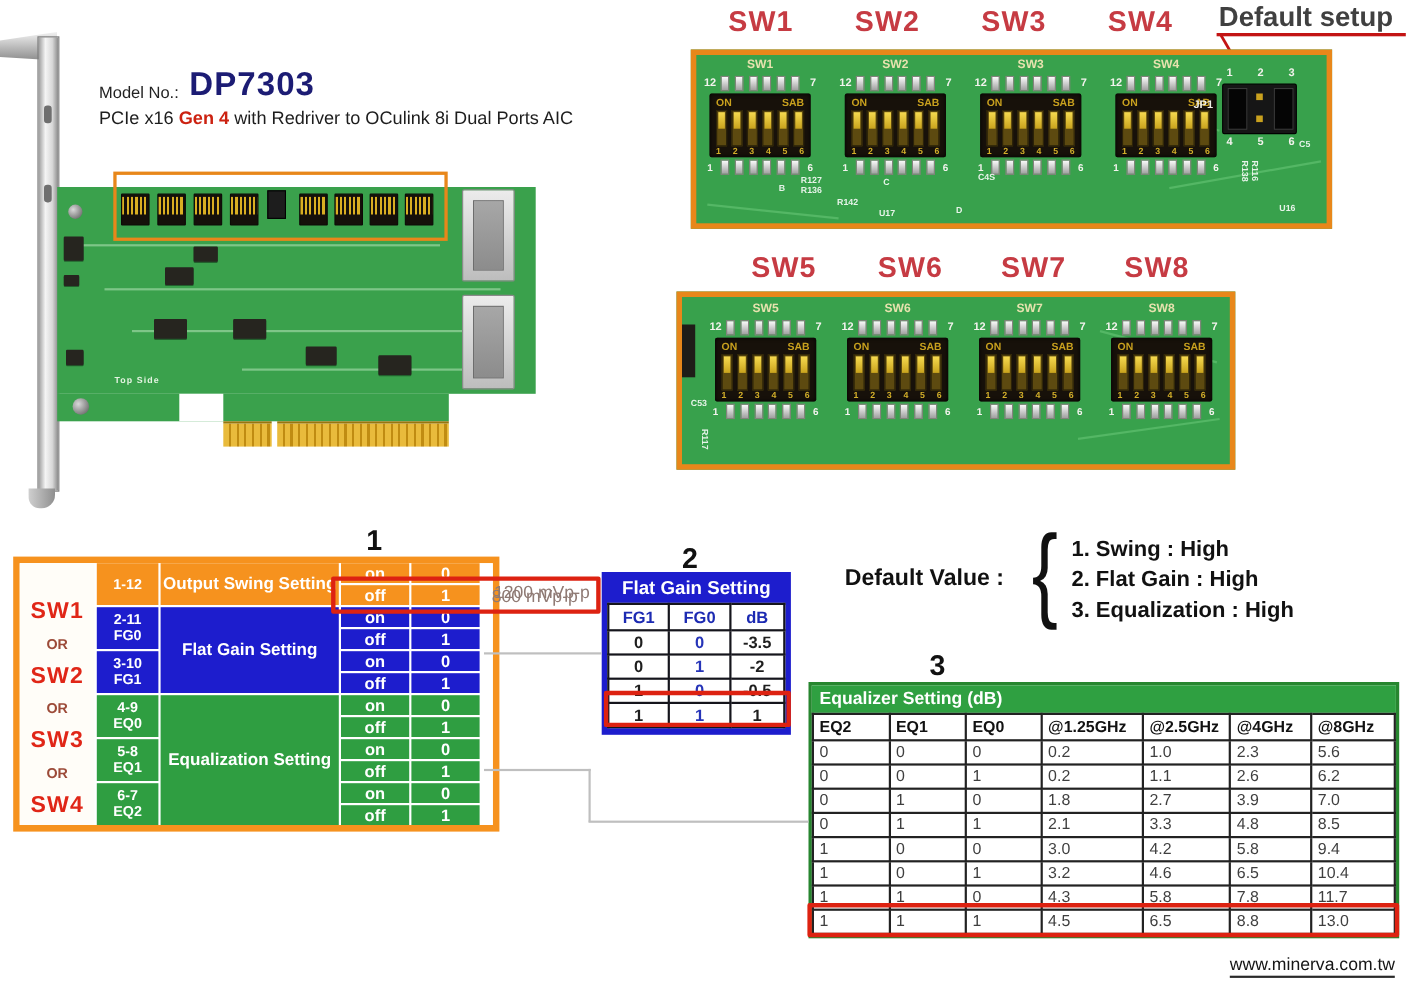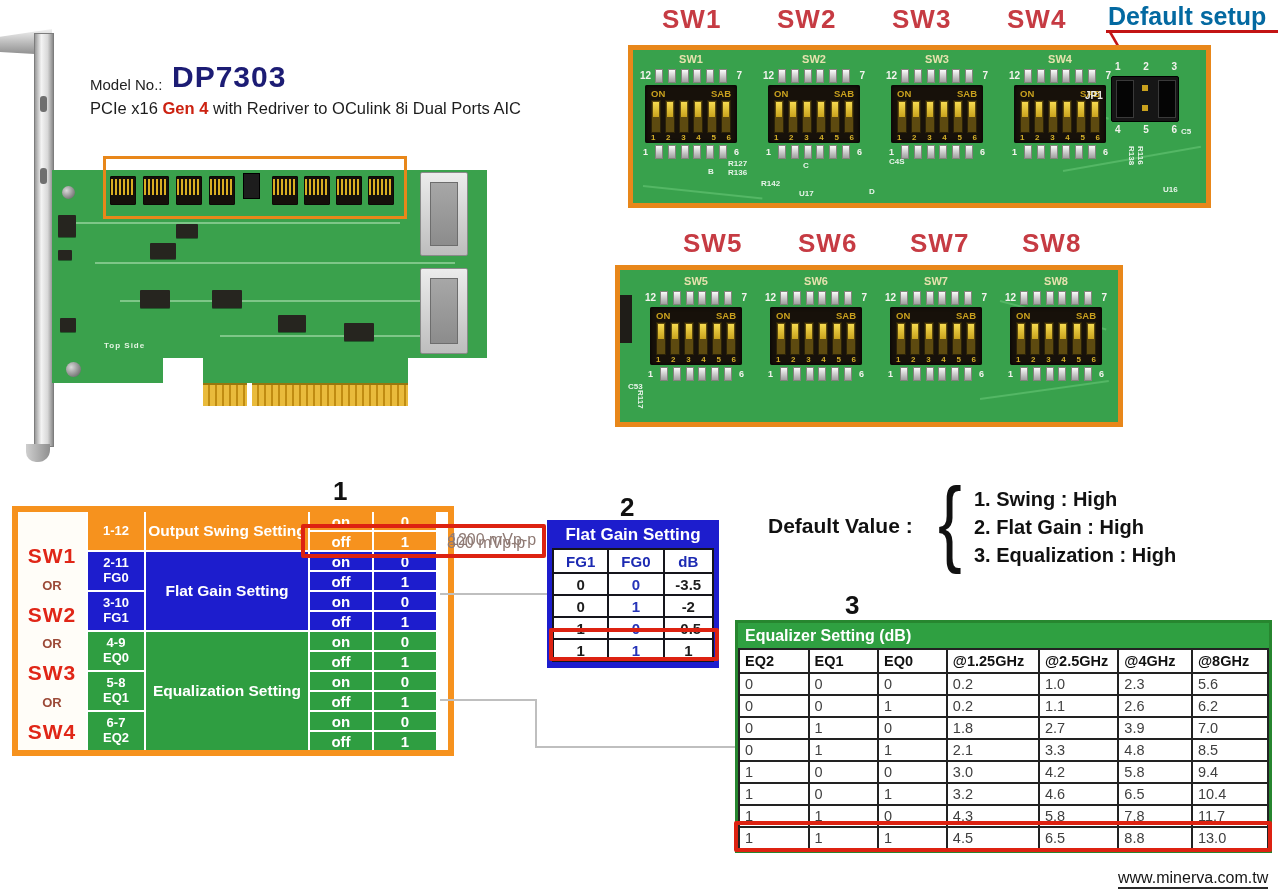--- a/index.html
+++ b/index.html
@@ -72,21 +72,21 @@
   
   #jp1-top,#jp1-bot{position:absolute;left:482px;width:62px;display:flex;justify-content:space-between;
     color:#f2f2ec;font-size:10px;font-weight:bold;}
   #jp1-top{top:11px;} #jp1-bot{top:74px;}
   #jp1-body{position:absolute;left:478px;top:26px;width:66px;height:44px;background:#161616;
     border:1px solid #000;border-radius:2px;}
   .jp-cap{position:absolute;top:3px;width:16px;height:36px;background:#050505;border:1px solid #3a3a3a;}
   .jp-pin{position:absolute;width:6px;height:6px;background:#c9a11e;left:30px;}
   #jp1-name{position:absolute;left:452px;top:40px;color:#efefe6;font-size:10px;font-weight:bold;}
   
-  #default-setup{left:1108px;top:2px;font-size:25px;font-weight:bold;color:#0369a1;}
+  #default-setup{left:1108px;top:2px;font-size:25px;font-weight:bold;color:#404040;}
   #default-setup-underline{left:1106px;top:30px;width:172px;height:3px;background:#c31414;}
   #default-setup-line{left:1098px;top:26px;}
   
   .num-label{font-size:26px;font-weight:bold;color:#111;}
   
   #table1{left:12px;top:506px;width:430px;border:6px solid #f6921e;background:#fff;}
   #t1-grid{display:grid;grid-template-columns:68px 56px 162px 62px 62px;grid-auto-rows:18px;
     gap:2px;background:#fff;}
   .t1-sw{grid-column:1;grid-row:1 / span 12;background:#fffdf8;display:flex;flex-direction:column;
     align-items:center;justify-content:space-between;padding:32px 0 6px;box-sizing:border-box;}
@@ -676,21 +676,21 @@
           <div class="pin"></div>
           <div class="pin"></div>
           <div class="pin"></div>
           <div class="pin"></div>
         </div>
         <div class="pn bl">1</div>
         <div class="pn br">6</div>
       </div>
     </div>
   <div id="photo2-refs">
-      <div class="pref" style="left: 8px; top: 93px; margin-top: 20px;">C53</div>
+      <div class="pref" style="left: 8px; top: 93px;">C53</div>
       <div class="pref rot" style="left: 24px; top: 120px;">R117</div>
     </div>
 </div>
 
 <span class="abs num-label" style="left:333px;top:476px;">1</span>
 <div class="abs" id="table1">
   <div id="t1-grid">
       <div class="t1-sw">
         <div class="t1-swl">SW1</div>
         <div class="t1-or">OR</div>

